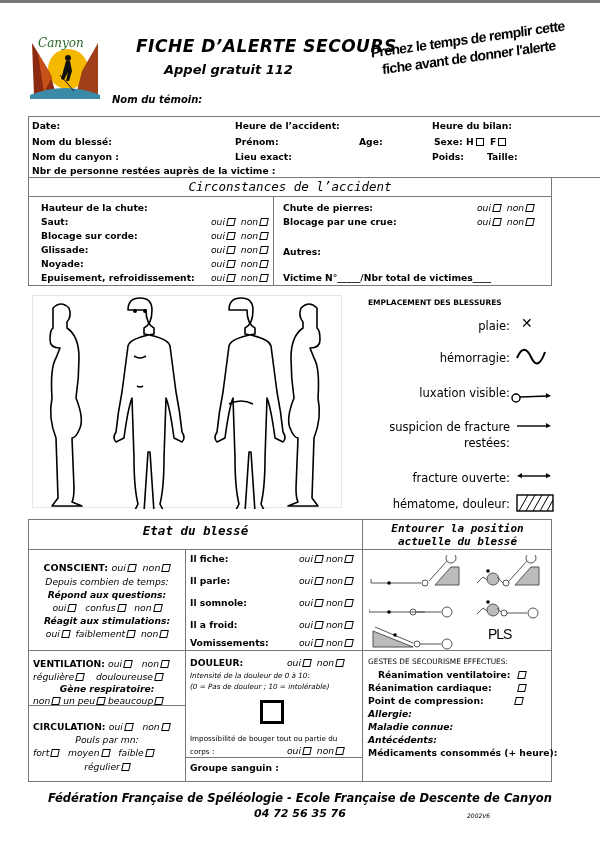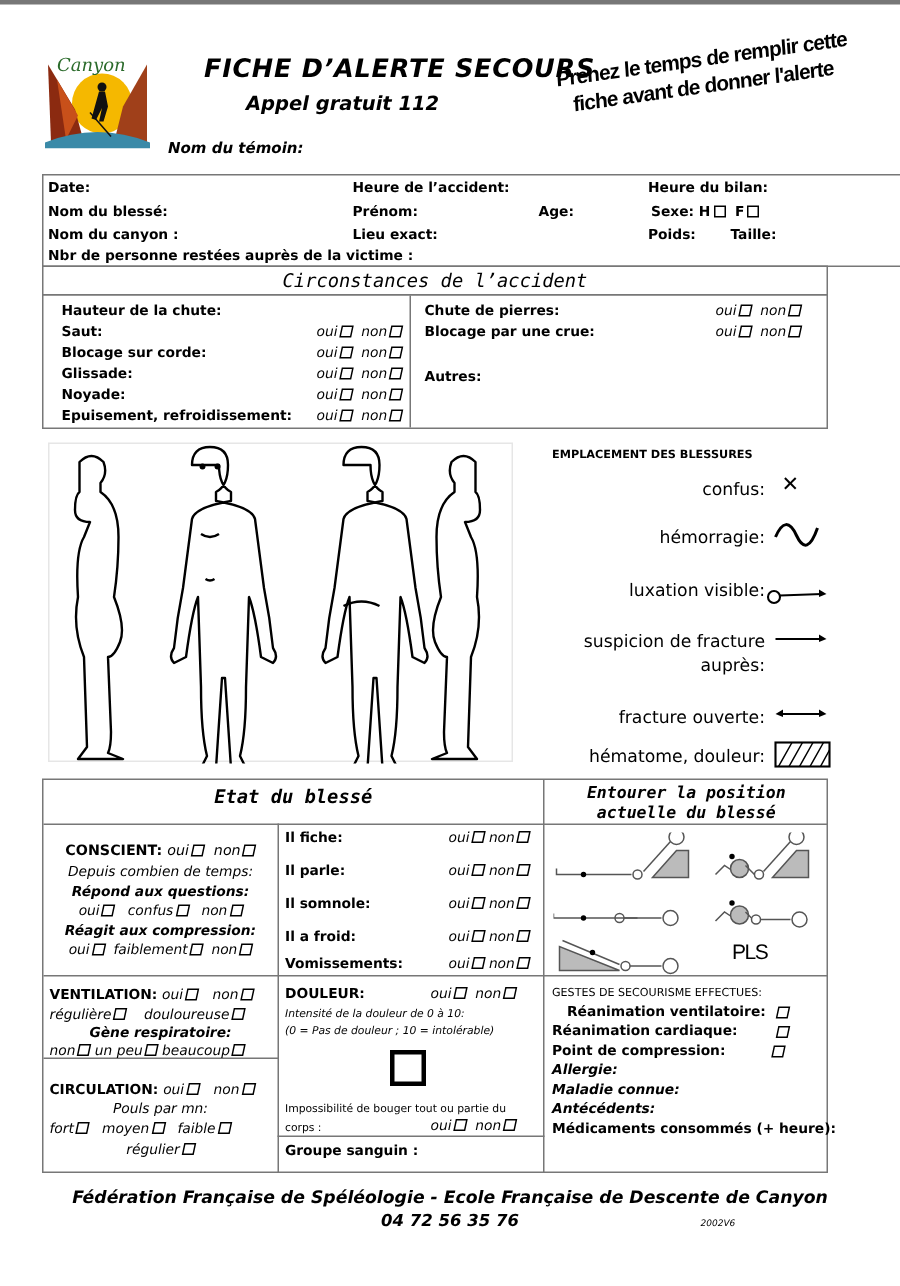--- a/index.html
+++ b/index.html
@@ -90,58 +90,59 @@
   <div class="row lbl it" style="left:182px;top:33px;"><span>oui</span><span class="cbs"></span>&nbsp; <span>non</span><span class="cbs"></span></div>
   <div class="row lbl it" style="left:182px;top:47px;"><span>oui</span><span class="cbs"></span>&nbsp; <span>non</span><span class="cbs"></span></div>
   <div class="row lbl it" style="left:182px;top:61px;"><span>oui</span><span class="cbs"></span>&nbsp; <span>non</span><span class="cbs"></span></div>
   <div class="row lbl it" style="left:182px;top:75px;"><span>oui</span><span class="cbs"></span>&nbsp; <span>non</span><span class="cbs"></span></div>
 
   <div class="row lbl" style="left:254px;top:5px;">Chute de pierres:</div>
   <div class="row lbl" style="left:254px;top:19px;">Blocage par une crue:</div>
   <div class="row lbl it" style="left:448px;top:5px;"><span>oui</span><span class="cbs"></span>&nbsp; <span>non</span><span class="cbs"></span></div>
   <div class="row lbl it" style="left:448px;top:19px;"><span>oui</span><span class="cbs"></span>&nbsp; <span>non</span><span class="cbs"></span></div>
   <div class="row lbl" style="left:254px;top:33px;margin-top:16px;">Autres:</div>
+  <div class="row lbl" style="left:254px;top:75px;">Victime N°_____/Nbr total de victimes____</div>
 </div>
 
 <div class="abs" style="left:32px;top:295px;width:310px;height:213px;border:1px solid #e6e6e6;">
   <svg width="310" height="213" viewBox="0 0 310 213" fill="none" stroke="#000" stroke-width="1.6" stroke-linejoin="round">
 
     <path d="M20 12 q8 -8 16 0 q3 8 -2 14 l0 6 q12 8 12 30 q0 20 -3 40 q8 20 4 30 q-4 10 -8 10 l2 50 q0 10 -2 14 l10 4 l-30 0 l6 -8 l-2 -60 q-8 -20 -4 -40 q-2 -30 4 -40 l4 -10 q-10 0 -10 -8 q0 -10 3 -12 z"></path>
 
     <path d="M95 14 q0 -12 12 -12 q12 0 12 12 q0 14 -8 18 l0 6 q24 4 26 12 q4 30 6 46 q4 20 6 40 q4 6 0 10 l-8 -4 q-4 -30 -8 -40 l-2 60 q0 30 -4 46 l4 8 l-10 0 l-4 -60 l-2 0 l-4 60 l-10 0 l4 -8 q-4 -16 -4 -46 l-2 -60 q-4 10 -8 40 l-8 4 q-4 -4 0 -10 q2 -20 6 -40 q2 -16 6 -46 q2 -8 26 -12 l0 -6 q-8 -4 -8 -18 z"></path>
     <circle cx="102" cy="15" r="1.2" fill="#000"></circle>
       <circle cx="112" cy="15" r="1.2" fill="#000"></circle>
     <path d="M101 60 q6 4 12 0 M104 90 q3 2 6 0"></path>
 
     <path d="M196 14 q0 -12 12 -12 q12 0 12 12 q0 14 -8 18 l0 6 q24 4 26 12 q4 30 6 46 q4 20 6 40 q4 6 0 10 l-8 -4 q-4 -30 -8 -40 l-2 60 q0 30 -4 46 l4 8 l-10 0 l-4 -60 l-2 0 l-4 60 l-10 0 l4 -8 q-4 -16 -4 -46 l-2 -60 q-4 10 -8 40 l-8 4 q-4 -4 0 -10 q2 -20 6 -40 q2 -16 6 -46 q2 -8 26 -12 l0 -6 q-8 -4 -8 -18 z"></path>
     <path d="M196 108 q12 -6 24 0"></path>
 
     <path d="M284 12 q-8 -8 -16 0 q-3 8 2 14 l0 6 q-12 8 -12 30 q0 20 3 40 q-8 20 -4 30 q4 10 8 10 l-2 50 q0 10 2 14 l-10 4 l30 0 l-6 -8 l2 -60 q8 -20 4 -40 q2 -30 -4 -40 l-4 -10 q10 0 10 -8 q0 -10 -3 -12 z"></path>
   </svg>
 </div>
 
 <div class="abs" style="left:368px;top:298px;font-size:7.5px;font-weight:bold;">EMPLACEMENT DES BLESSURES</div>
-<div class="legend-row" style="top:319px;">confus:</div>
+<div class="legend-row" style="top:319px;">plaie:</div>
 <div class="legend-icon" style="left:521px;top:315px;font-size:14px;">✕</div>
 
 <div class="legend-row" style="top:351px;">hémorragie:</div>
 <svg class="legend-icon" style="left:515px;top:346px;" width="32" height="22" viewBox="0 0 32 22">
     <path d="M2 12 Q9 -4 16 11 Q23 26 30 6" stroke="#000" stroke-width="2" fill="none"></path>
   </svg>
 
 <div class="legend-row" style="top:386px;">luxation visible:</div>
 <svg class="legend-icon" style="left:510px;top:390px;" width="42" height="14" viewBox="0 0 42 14">
     <circle cx="6" cy="8" r="4" stroke="#000" stroke-width="1.4" fill="none"></circle>
     <line x1="10" y1="7" x2="38" y2="6" stroke="#000" stroke-width="1.4"></line>
     <path d="M36 3 L41 6 L36 8 Z" fill="#000"></path>
   </svg>
 
 <div class="legend-row" style="top:419px;line-height:16px;">
   <div>suspicion de fracture</div>
-  <div>auprès:</div>
+  <div>restées:</div>
 </div>
 <svg class="legend-icon" style="left:516px;top:421px;" width="36" height="10" viewBox="0 0 36 10">
     <line x1="1" y1="5" x2="32" y2="5" stroke="#000" stroke-width="1.4"></line>
     <path d="M30 2 L35 5 L30 7 Z" fill="#000"></path>
   </svg>
 
 <div class="legend-row" style="top:471px;">fracture ouverte:</div>
 <svg class="legend-icon" style="left:516px;top:471px;" width="36" height="10" viewBox="0 0 36 10">
     <line x1="3" y1="5" x2="33" y2="5" stroke="#000" stroke-width="1.4"></line>
     <path d="M6 2 L1 5 L6 7 Z M30 2 L35 5 L30 7 Z" fill="#000"></path>
@@ -167,21 +168,21 @@
 
   <div class="cell sec-title" style="left:334px;top:2px;width:189px;font-size:11px;font-weight:bold;line-height:13px;">
     <div>Entourer la position</div>
     <div>actuelle du blessé</div>
   </div>
 
   <div class="cell lbl center" style="left:0;top:42px;width:156px;font-size:9.5px;"><span>CONSCIENT:</span> <span class="it">oui</span><span class="cbs"></span>&nbsp; <span class="it">non</span><span class="cbs"></span></div>
   <div class="cell lbl it center" style="left:0;top:56px;width:156px;">Depuis combien de temps:</div>
   <div class="cell lbl center" style="left:0;top:69px;width:156px;font-style:italic;">Répond aux questions:</div>
   <div class="cell lbl it center" style="left:0;top:82px;width:156px;"><span>oui</span><span class="cbs"></span>&nbsp;&nbsp; <span>confus</span><span class="cbs"></span>&nbsp;&nbsp; <span>non</span><span class="cbs"></span></div>
-  <div class="cell lbl center" style="left:0;top:95px;width:156px;font-style:italic;">Réagit aux compression:</div>
+  <div class="cell lbl center" style="left:0;top:95px;width:156px;font-style:italic;">Réagit aux stimulations:</div>
   <div class="cell lbl it center" style="left:0;top:108px;width:156px;"><span>oui</span><span class="cbs"></span>&nbsp; <span>faiblement</span><span class="cbs"></span>&nbsp; <span>non</span><span class="cbs"></span></div>
 
   <div class="cell lbl" style="left:161px;top:33px;">Il fiche:</div>
   <div class="cell lbl" style="left:161px;top:55px;">Il parle:</div>
   <div class="cell lbl" style="left:161px;top:77px;">Il somnole:</div>
   <div class="cell lbl" style="left:161px;top:99px;">Il a froid:</div>
   <div class="cell lbl" style="left:161px;top:117px;">Vomissements:</div>
   <div class="cell lbl it" style="left:270px;top:33px;"><span>oui</span><span class="cbs"></span>&nbsp;<span>non</span><span class="cbs"></span></div>
   <div class="cell lbl it" style="left:270px;top:55px;"><span>oui</span><span class="cbs"></span>&nbsp;<span>non</span><span class="cbs"></span></div>
   <div class="cell lbl it" style="left:270px;top:77px;"><span>oui</span><span class="cbs"></span>&nbsp;<span>non</span><span class="cbs"></span></div>

